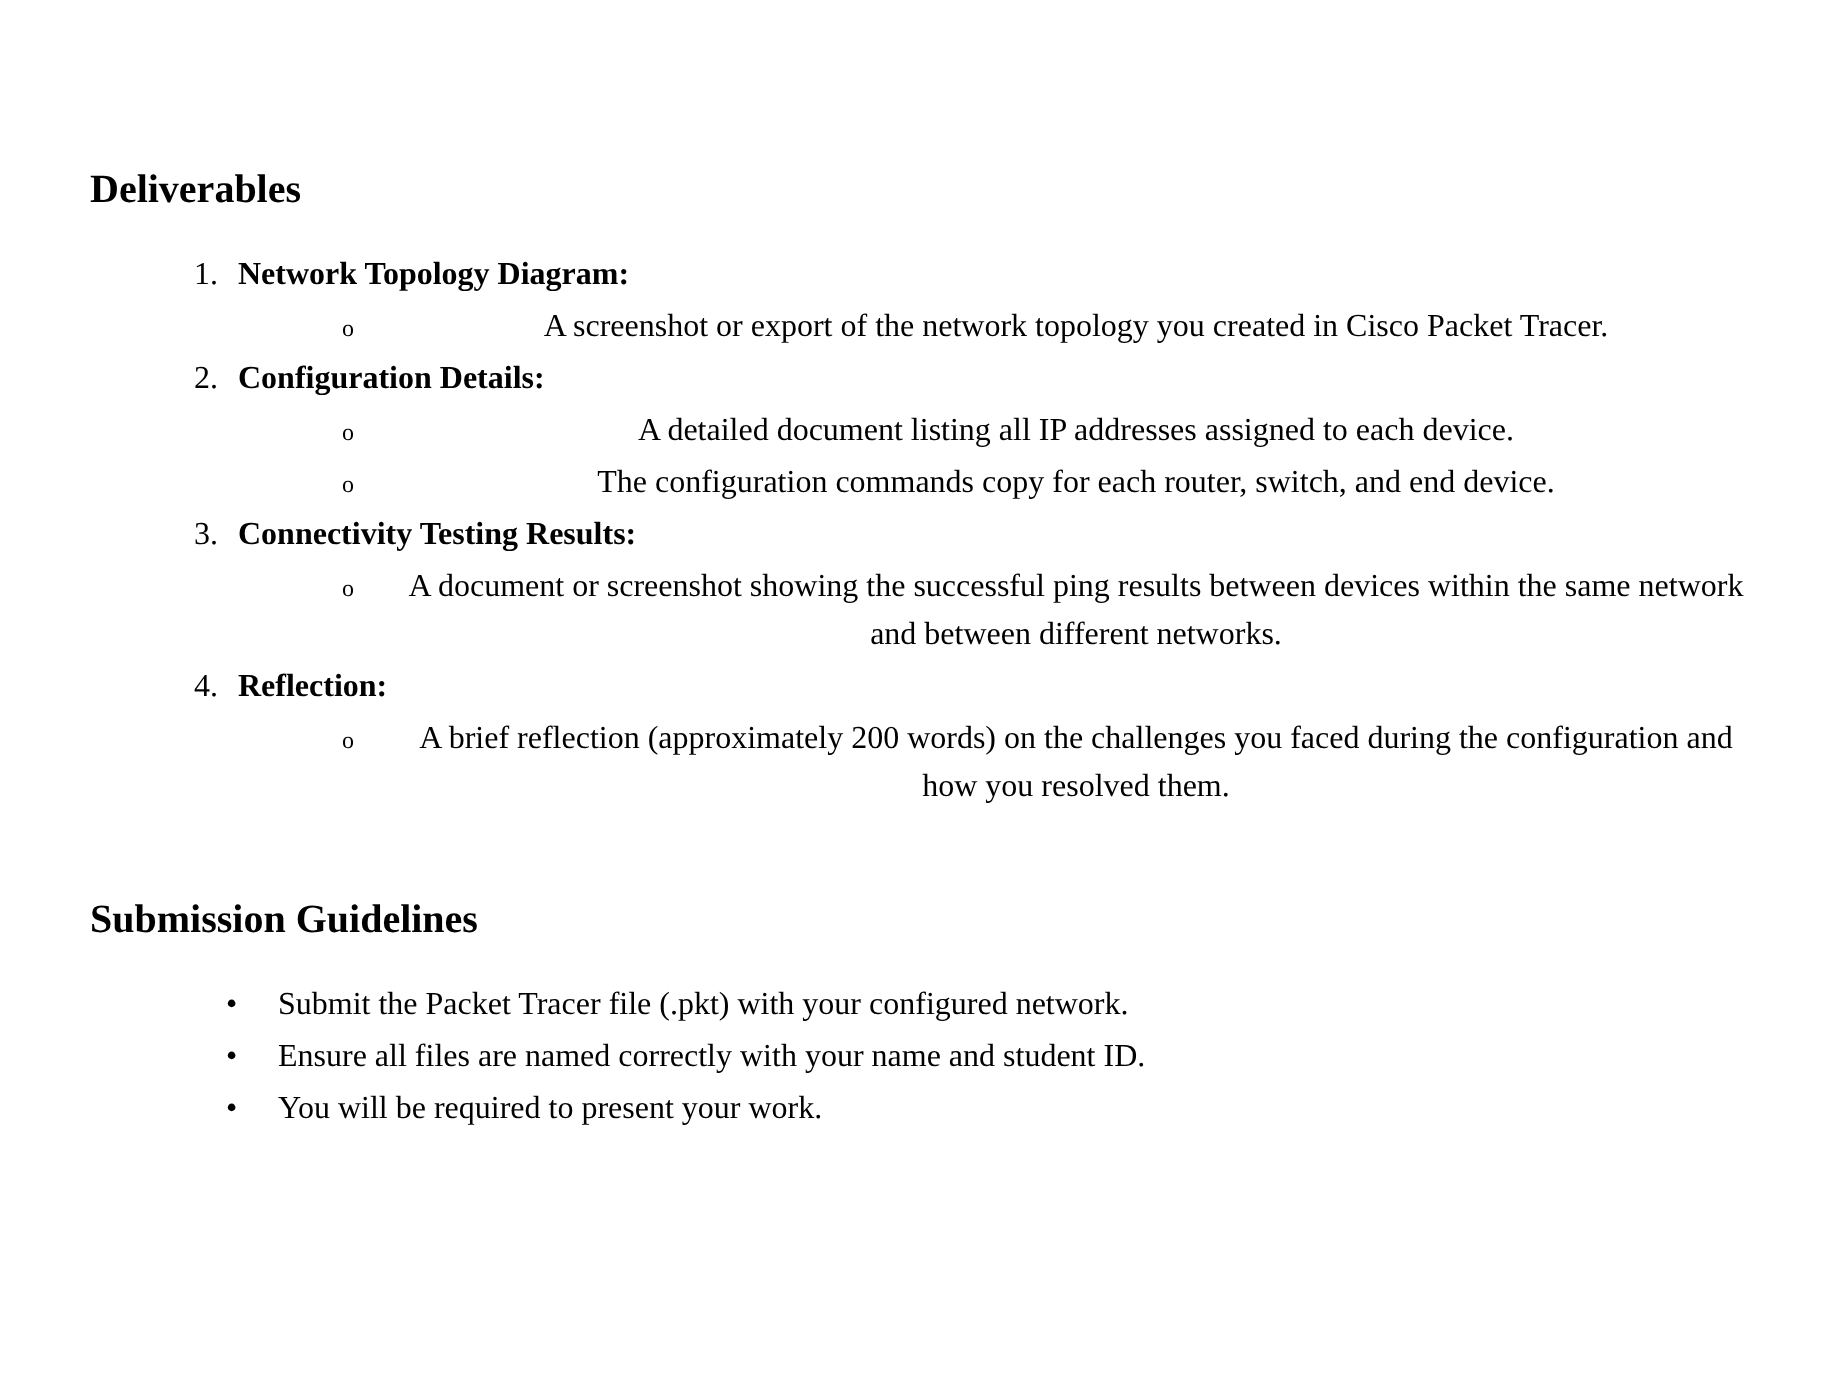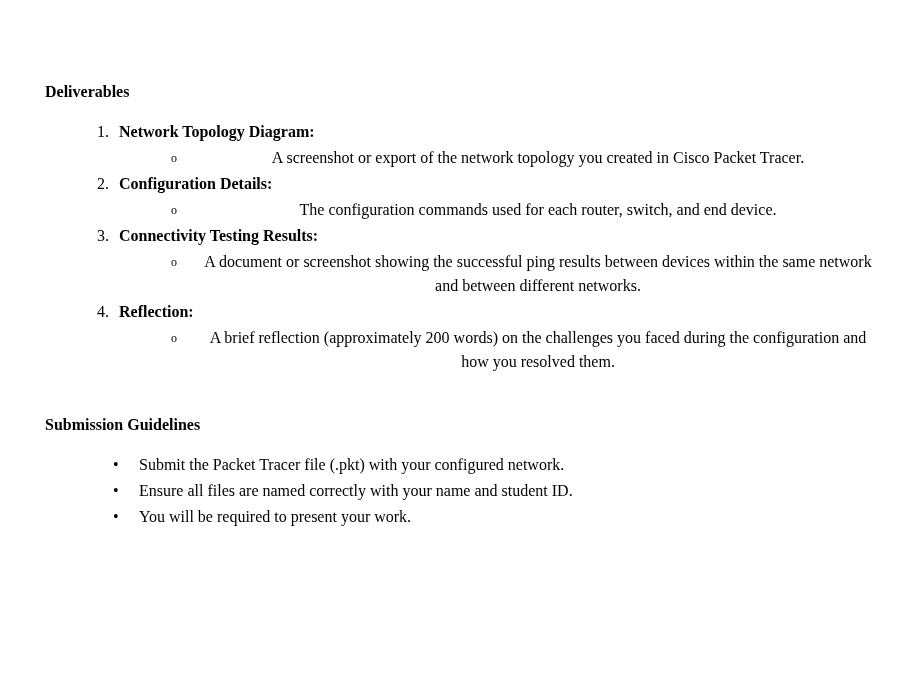--- a/index.html
+++ b/index.html
@@ -12,21 +12,21 @@
       font-size: 16px;
       color: #000;
       background: #fff;
       width: 924px;
       height: 691px;
       padding: 80px 45px 40px 45px;
       line-height: 1.5;
     }
     .section-heading {
       font-weight: bold;
-      font-size: 16px;
+      font-size: 20px;
       margin-bottom: 16px;
     }
     ol.numbered {
       list-style: decimal;
       padding-left: 68px;
       margin-bottom: 39px;
     }
     ol.numbered > li {
       padding-left: 6px;
       margin-bottom: 2px;
@@ -83,21 +83,22 @@
   <ol class="numbered">
     <li>
       <span class="item-title">Network Topology Diagram:</span>
       <ul class="sublist">
         <li>A screenshot or export of the network topology you created in Cisco Packet Tracer.</li>
       </ul>
     </li>
     <li>
       <span class="item-title">Configuration Details:</span>
       <ul class="sublist">
-        <li>The configuration commands used for each router, switch, and end device.</li>
+        <li>A detailed document listing all IP addresses assigned to each device.</li>
+        <li>The configuration commands copy for each router, switch, and end device.</li>
       </ul>
     </li>
     <li>
       <span class="item-title">Connectivity Testing Results:</span>
       <ul class="sublist">
         <li>A document or screenshot showing the successful ping results between devices within the same network and between different networks.</li>
       </ul>
     </li>
     <li>
       <span class="item-title">Reflection:</span>

